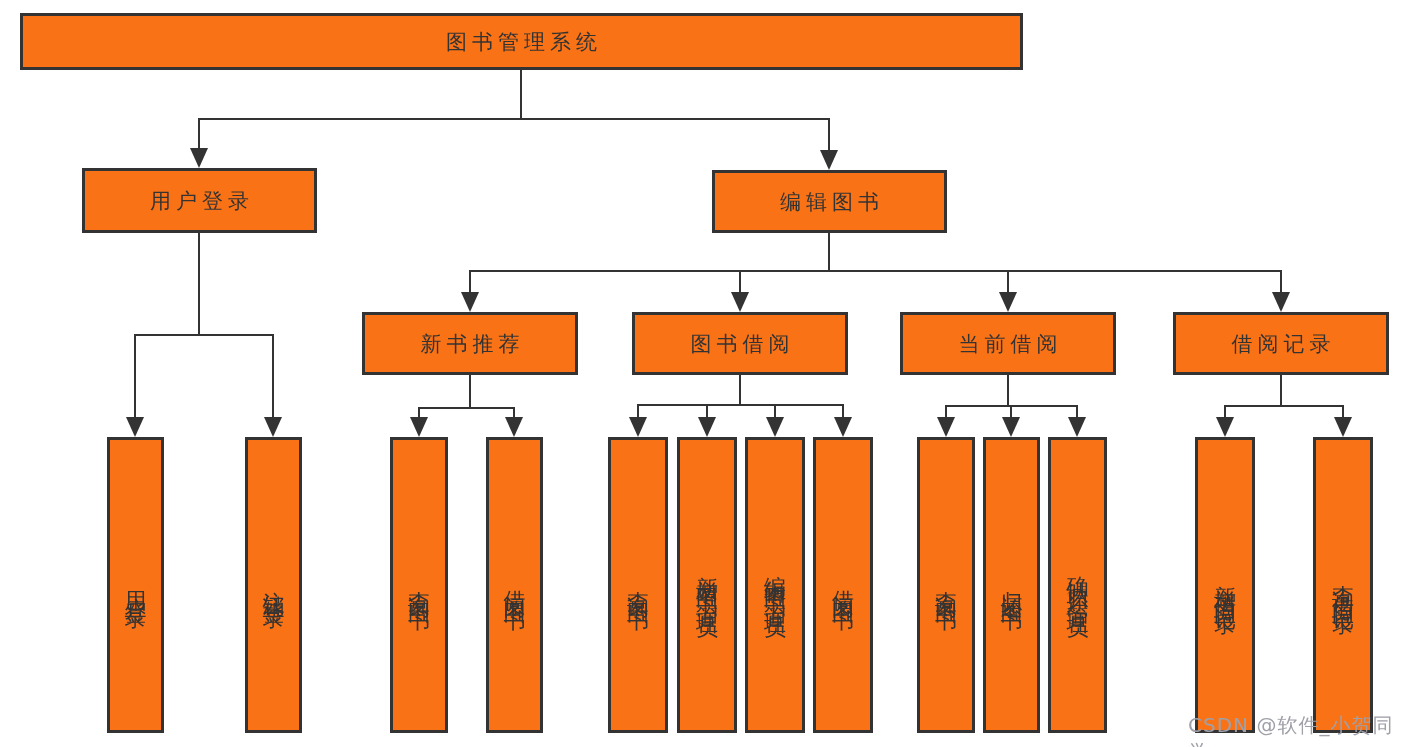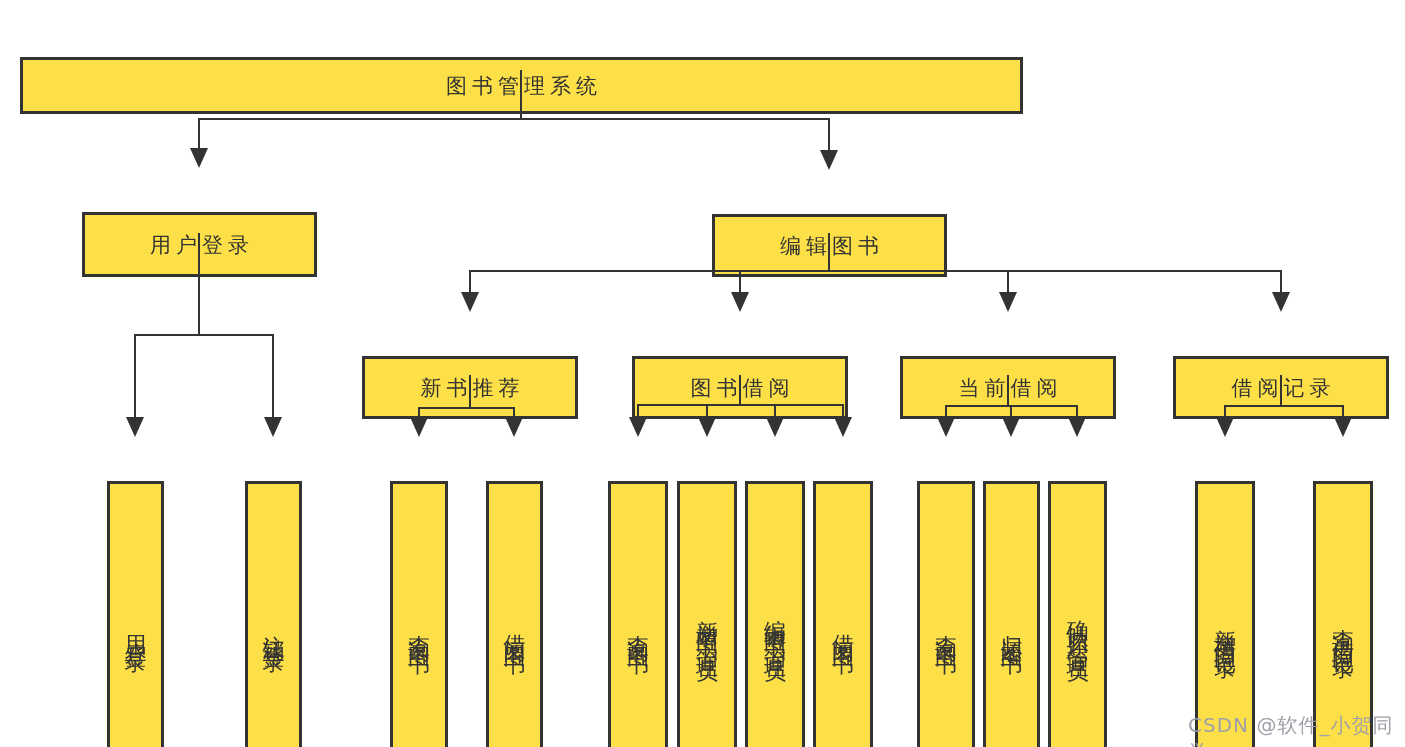--- a/index.html
+++ b/index.html
@@ -7,25 +7,24 @@
     --watermark:#9fa0a8; --background:#ffffff;
   }
   html,body{margin:0;padding:0;background:var(--background);}
   .canvas{
     position:relative; width:1405px; height:747px; overflow:hidden;
     background:var(--background);
     font-family:"DejaVu Sans","Liberation Sans",sans-serif;
     color:var(--text);
   }
   .node{
-    position:absolute; box-sizing:border-box; background:#fde047;
+    position:absolute; box-sizing:border-box; background:#f97316;
     border:3px solid var(--box-border);
     display:flex; align-items:center; justify-content:center;
     white-space:nowrap;
-    margin-top:44px;
   }
   .node.h{ font-size:21px; letter-spacing:5px; text-indent:5px; }
   .node.v{
     writing-mode:vertical-rl; text-orientation:mixed;
     font-size:22px; letter-spacing:6px; white-space:normal;
   }
   .line{ position:absolute; background:var(--line); }
   .hl{ height:2px; }
   .vl{ width:2px; }
   .arrow{

